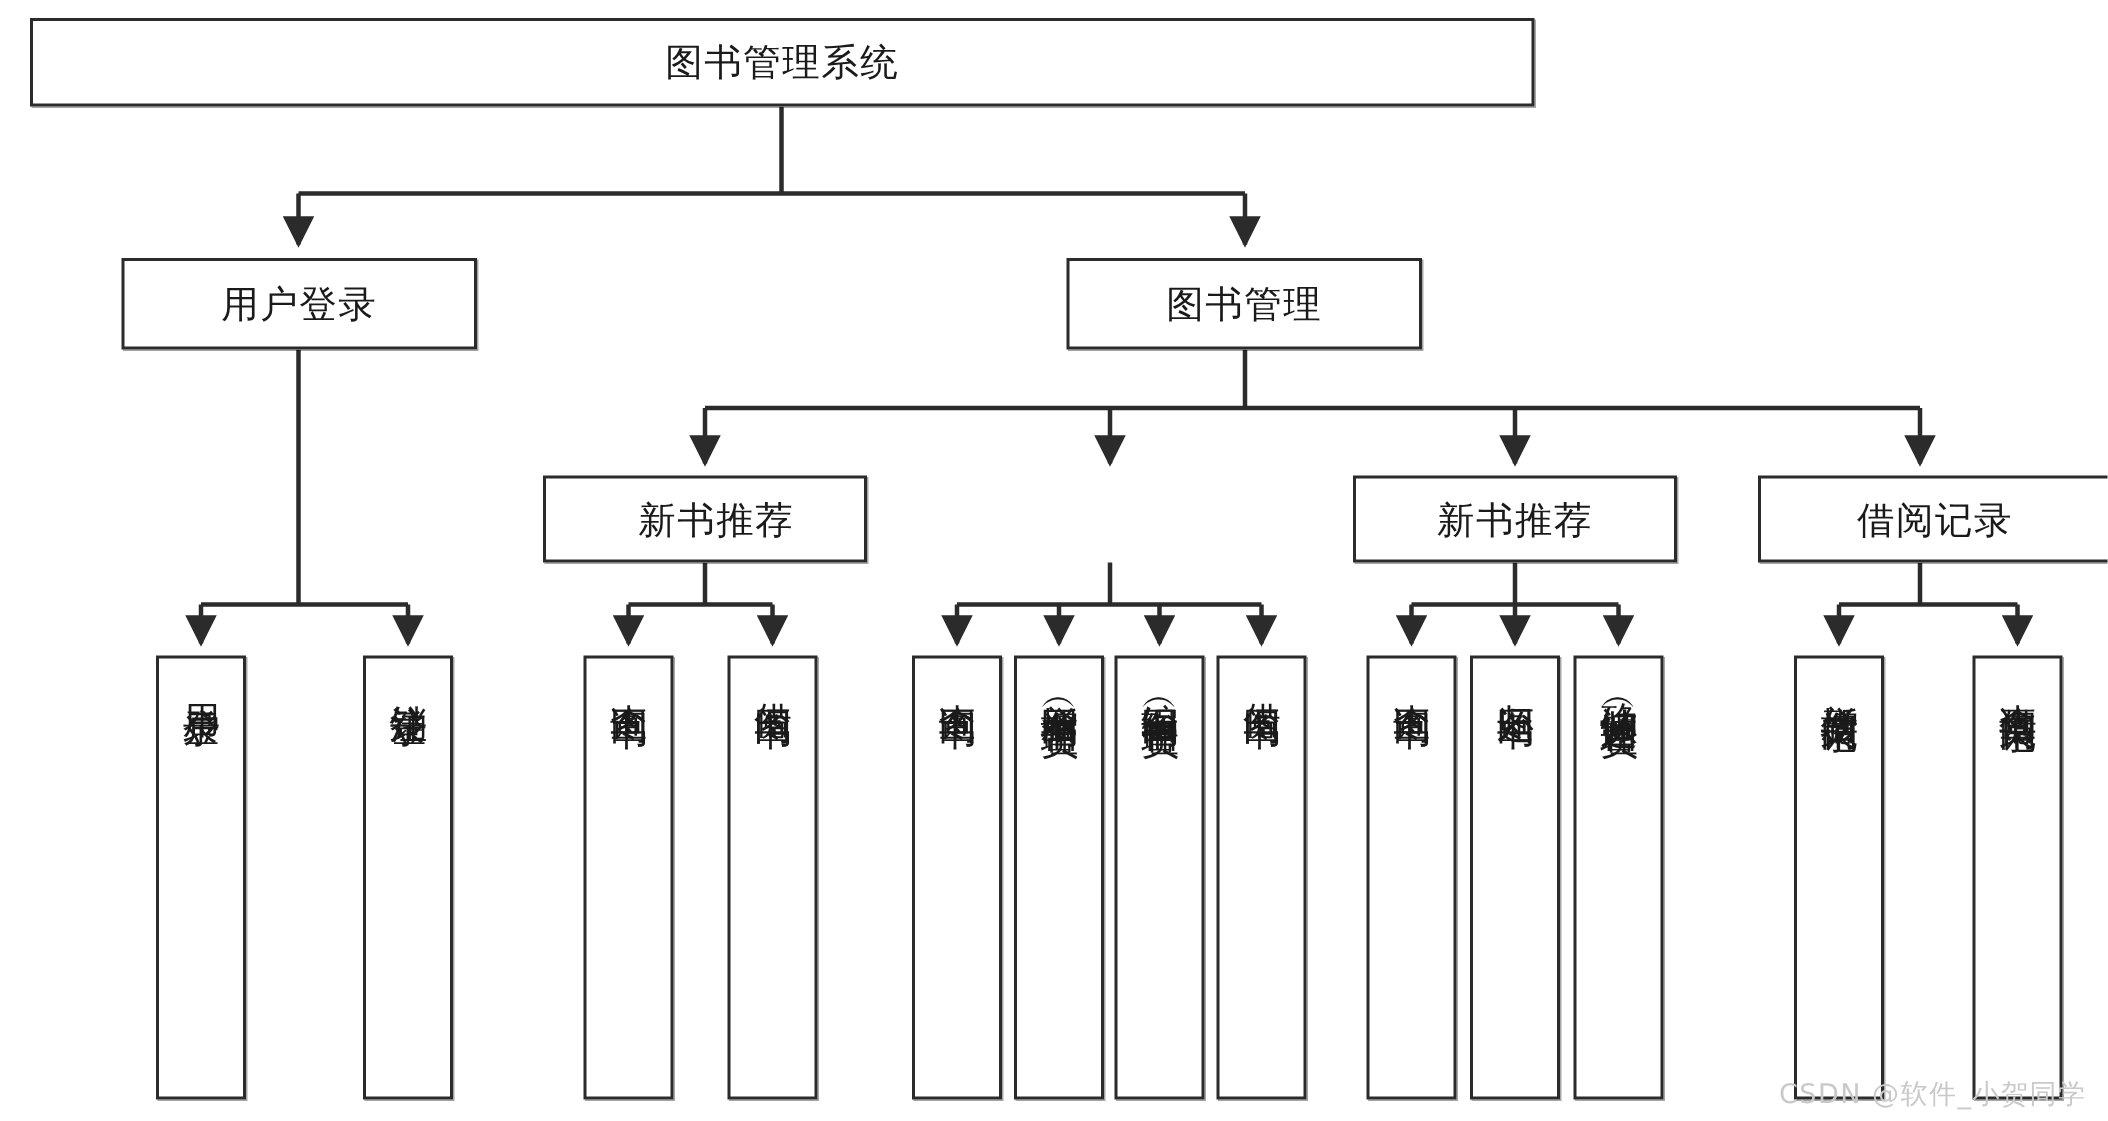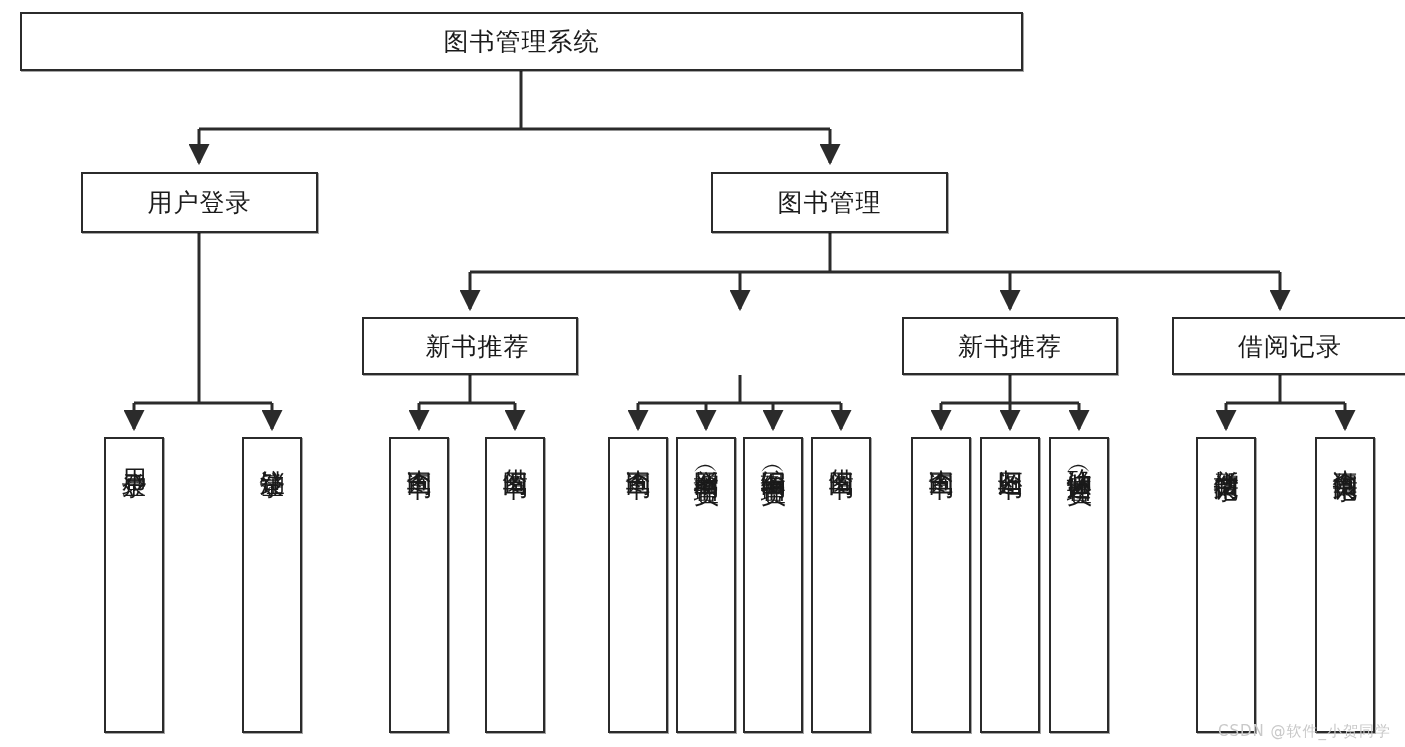--- a/index.html
+++ b/index.html
@@ -46,21 +46,21 @@
     font-size:25px;
     line-height:1.18;
     letter-spacing:2px;
     white-space:pre-wrap;
     text-align:left;
   }
   #watermark{
     position:absolute;
     right:14px;
     bottom:6px;
-    font-size:15px;
+    font-size:18px;
     color:#c9c9c9;
     letter-spacing:1px;
     white-space:nowrap;
   }
 </style>
 </head>
 <body>
 
 <div id="diagram">
 

